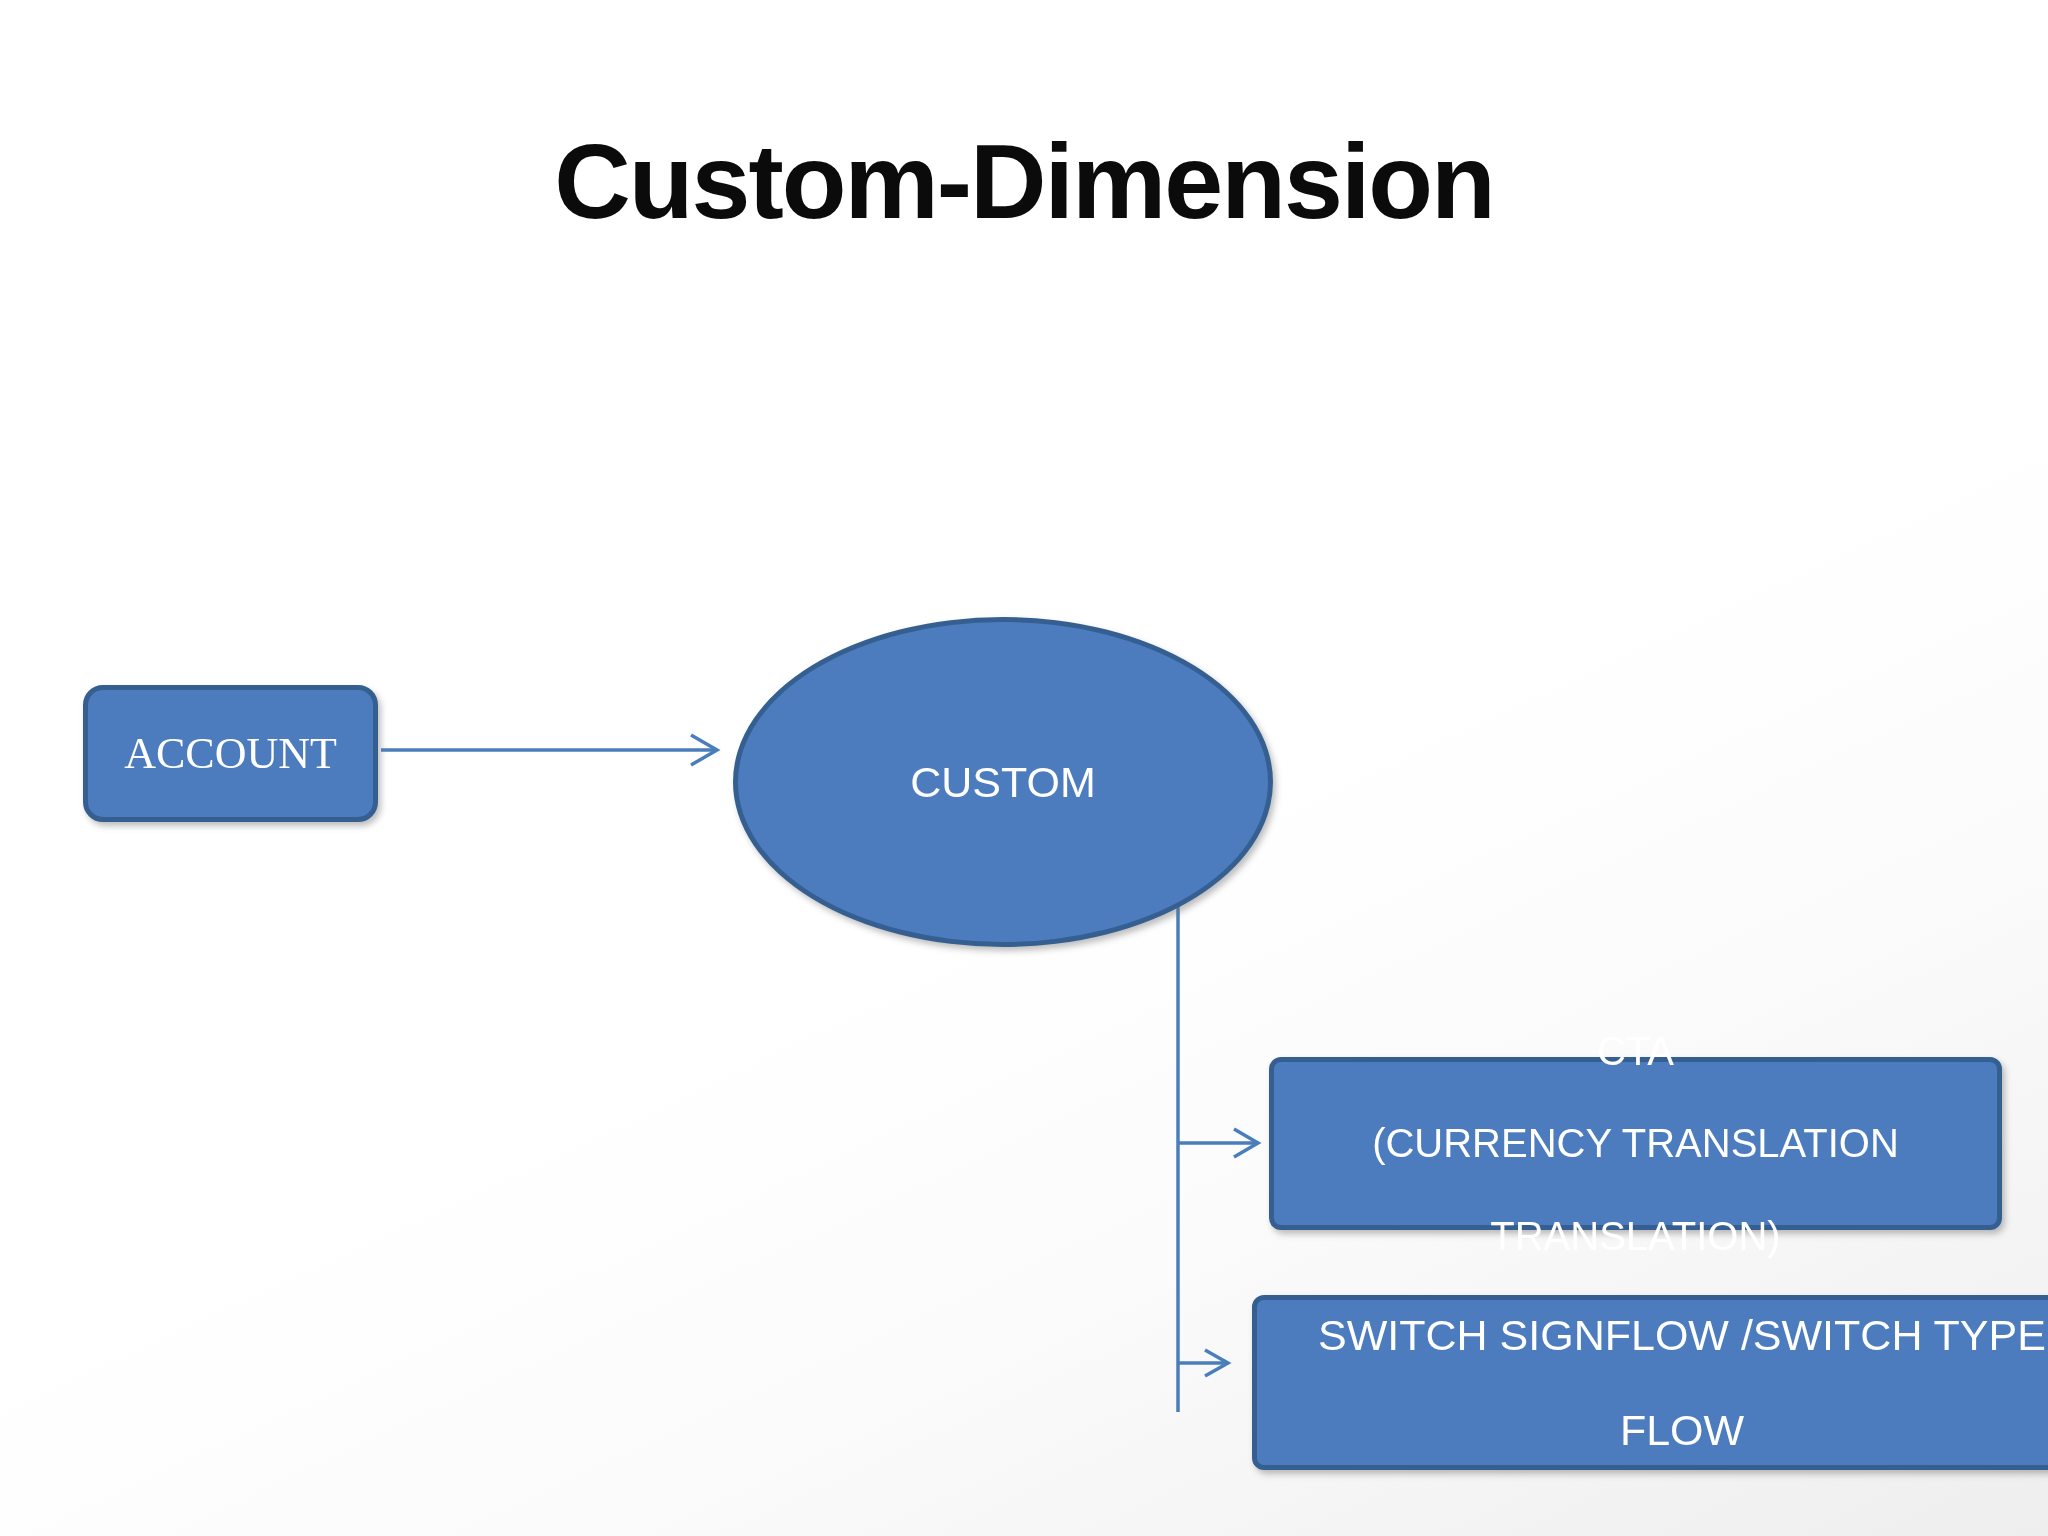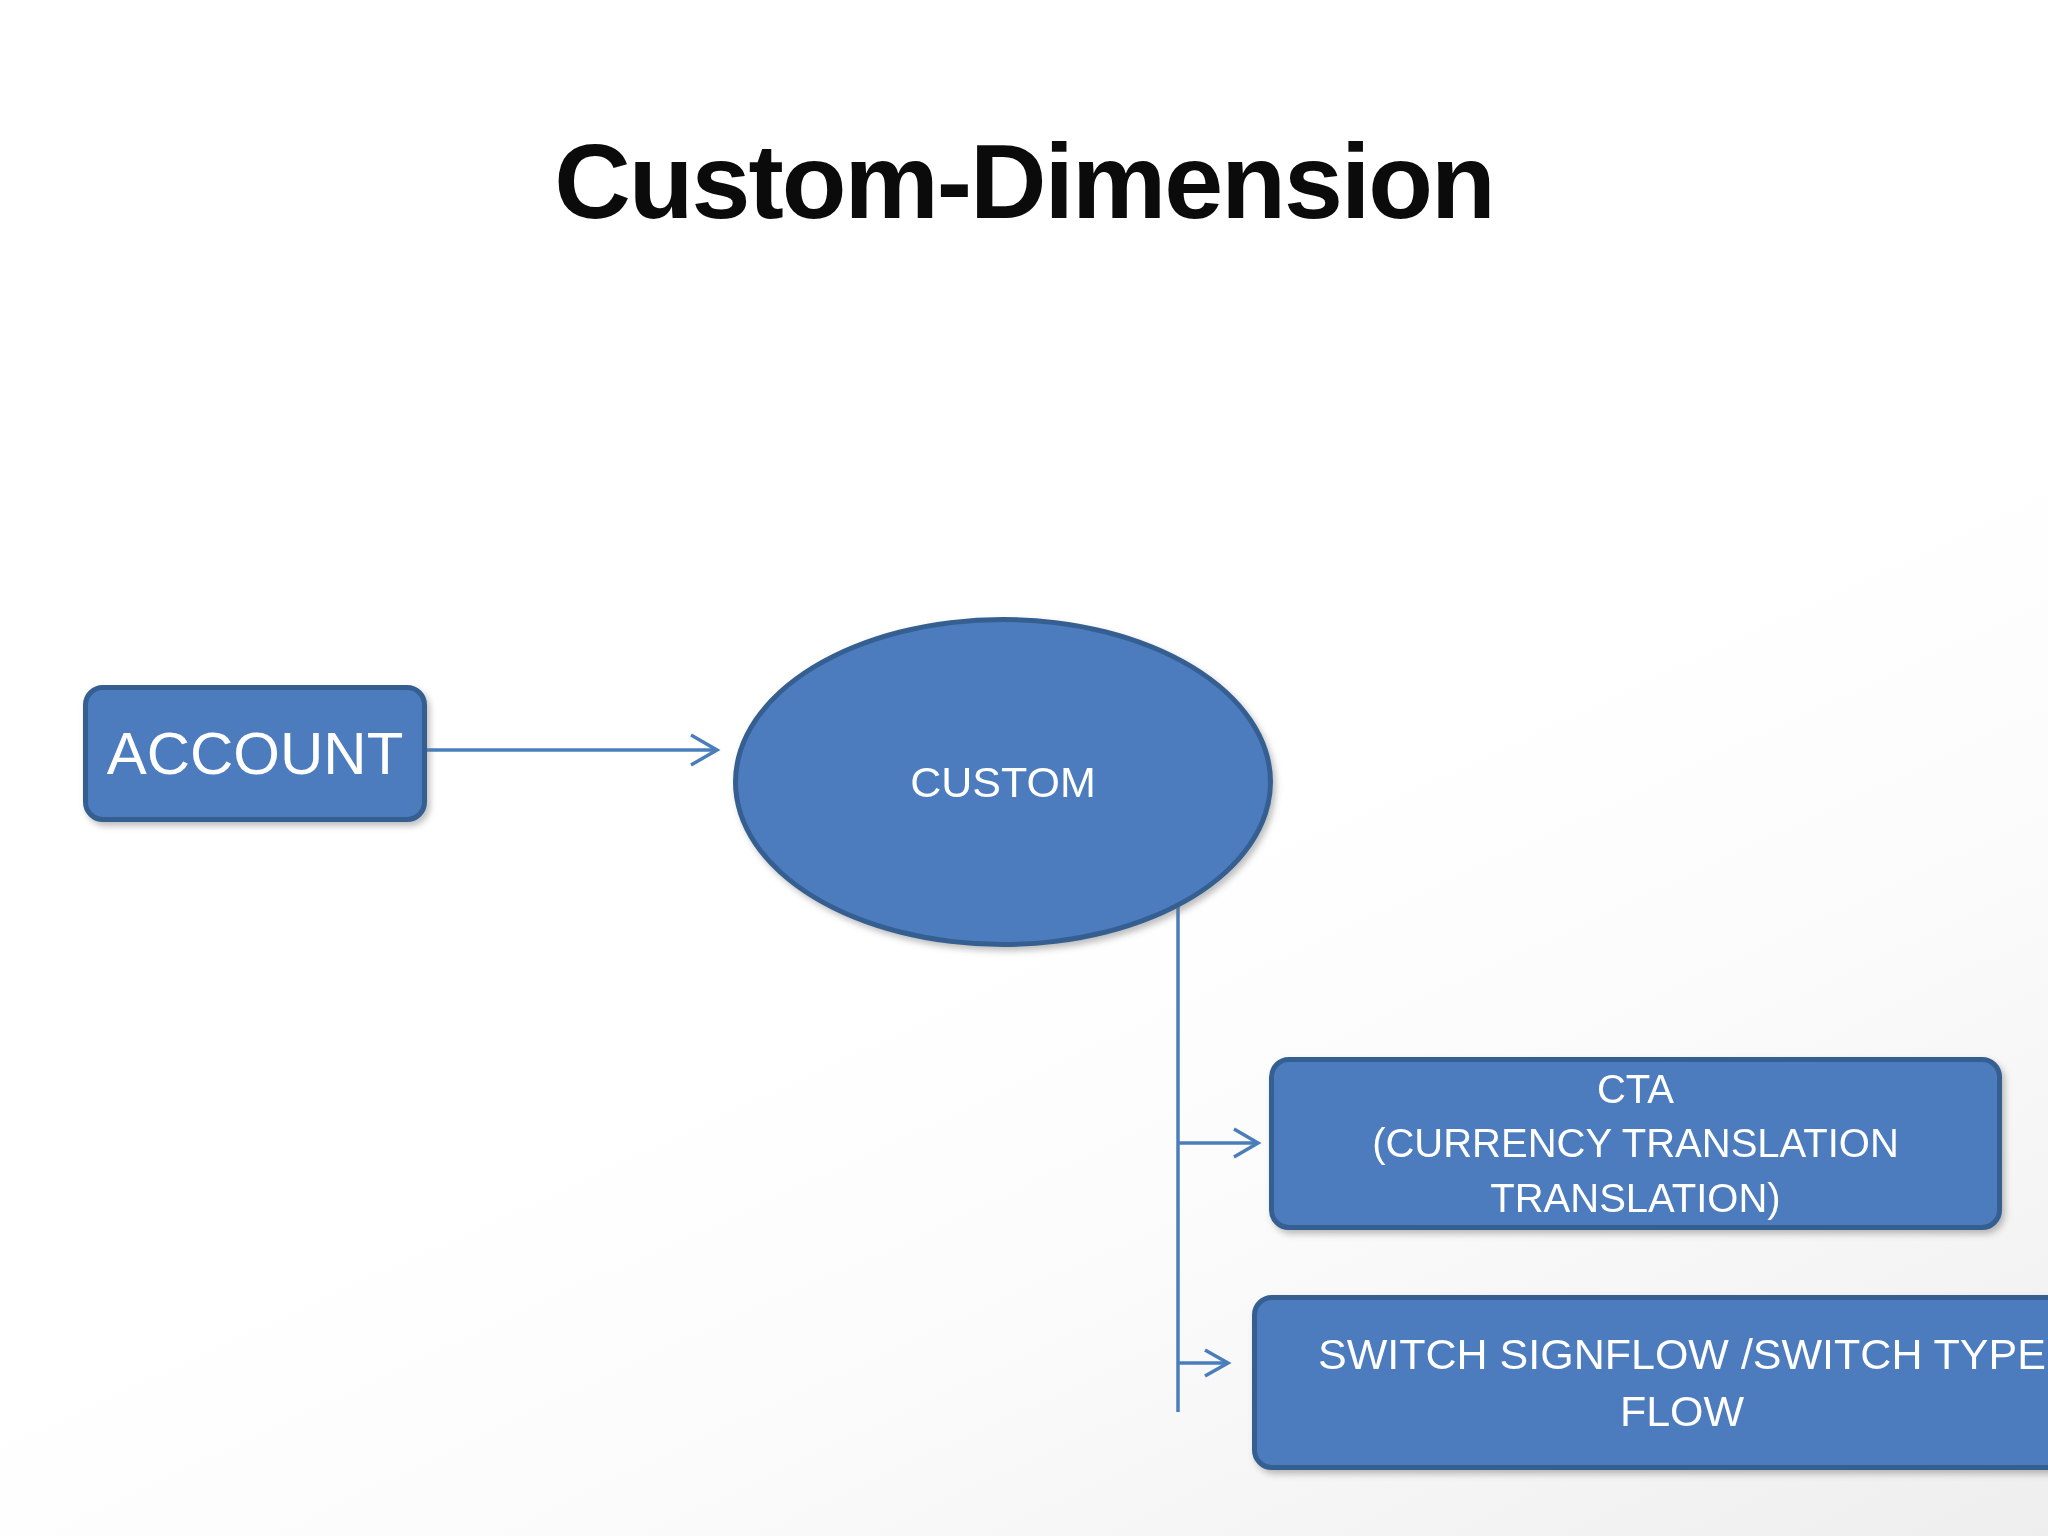--- a/index.html
+++ b/index.html
@@ -18,24 +18,25 @@
   }
   .shape{
     position:absolute;display:flex;flex-direction:column;
     align-items:center;justify-content:center;
     background:#4c7cbe;border:5px solid #365f91;
     color:#ffffff;text-align:center;z-index:2;
     box-shadow:3px 4px 6px rgba(110,110,110,0.45);
     box-sizing:border-box;
   }
   .rounded{border-radius:20px;}
-  .big-rounded{border-radius:20px;}
+  .big-rounded{border-radius:12px;gap:38px;}
   .node-account{
-    left:83px;top:685px;width:344px;height:137px;
-    font-size:60px;
+    left:83px;top:685px;width:295px;height:137px;
+    font-size:44px;
+    font-family:Liberation Serif, serif;
   }
   .node-custom{
     left:733px;top:617px;width:540px;height:330px;
     border-radius:50%;font-size:43px;
   }
   .node-cta{
     left:1269px;top:1057px;width:733px;height:173px;
     font-size:40px;line-height:1.36;
   }
   .node-switch{

